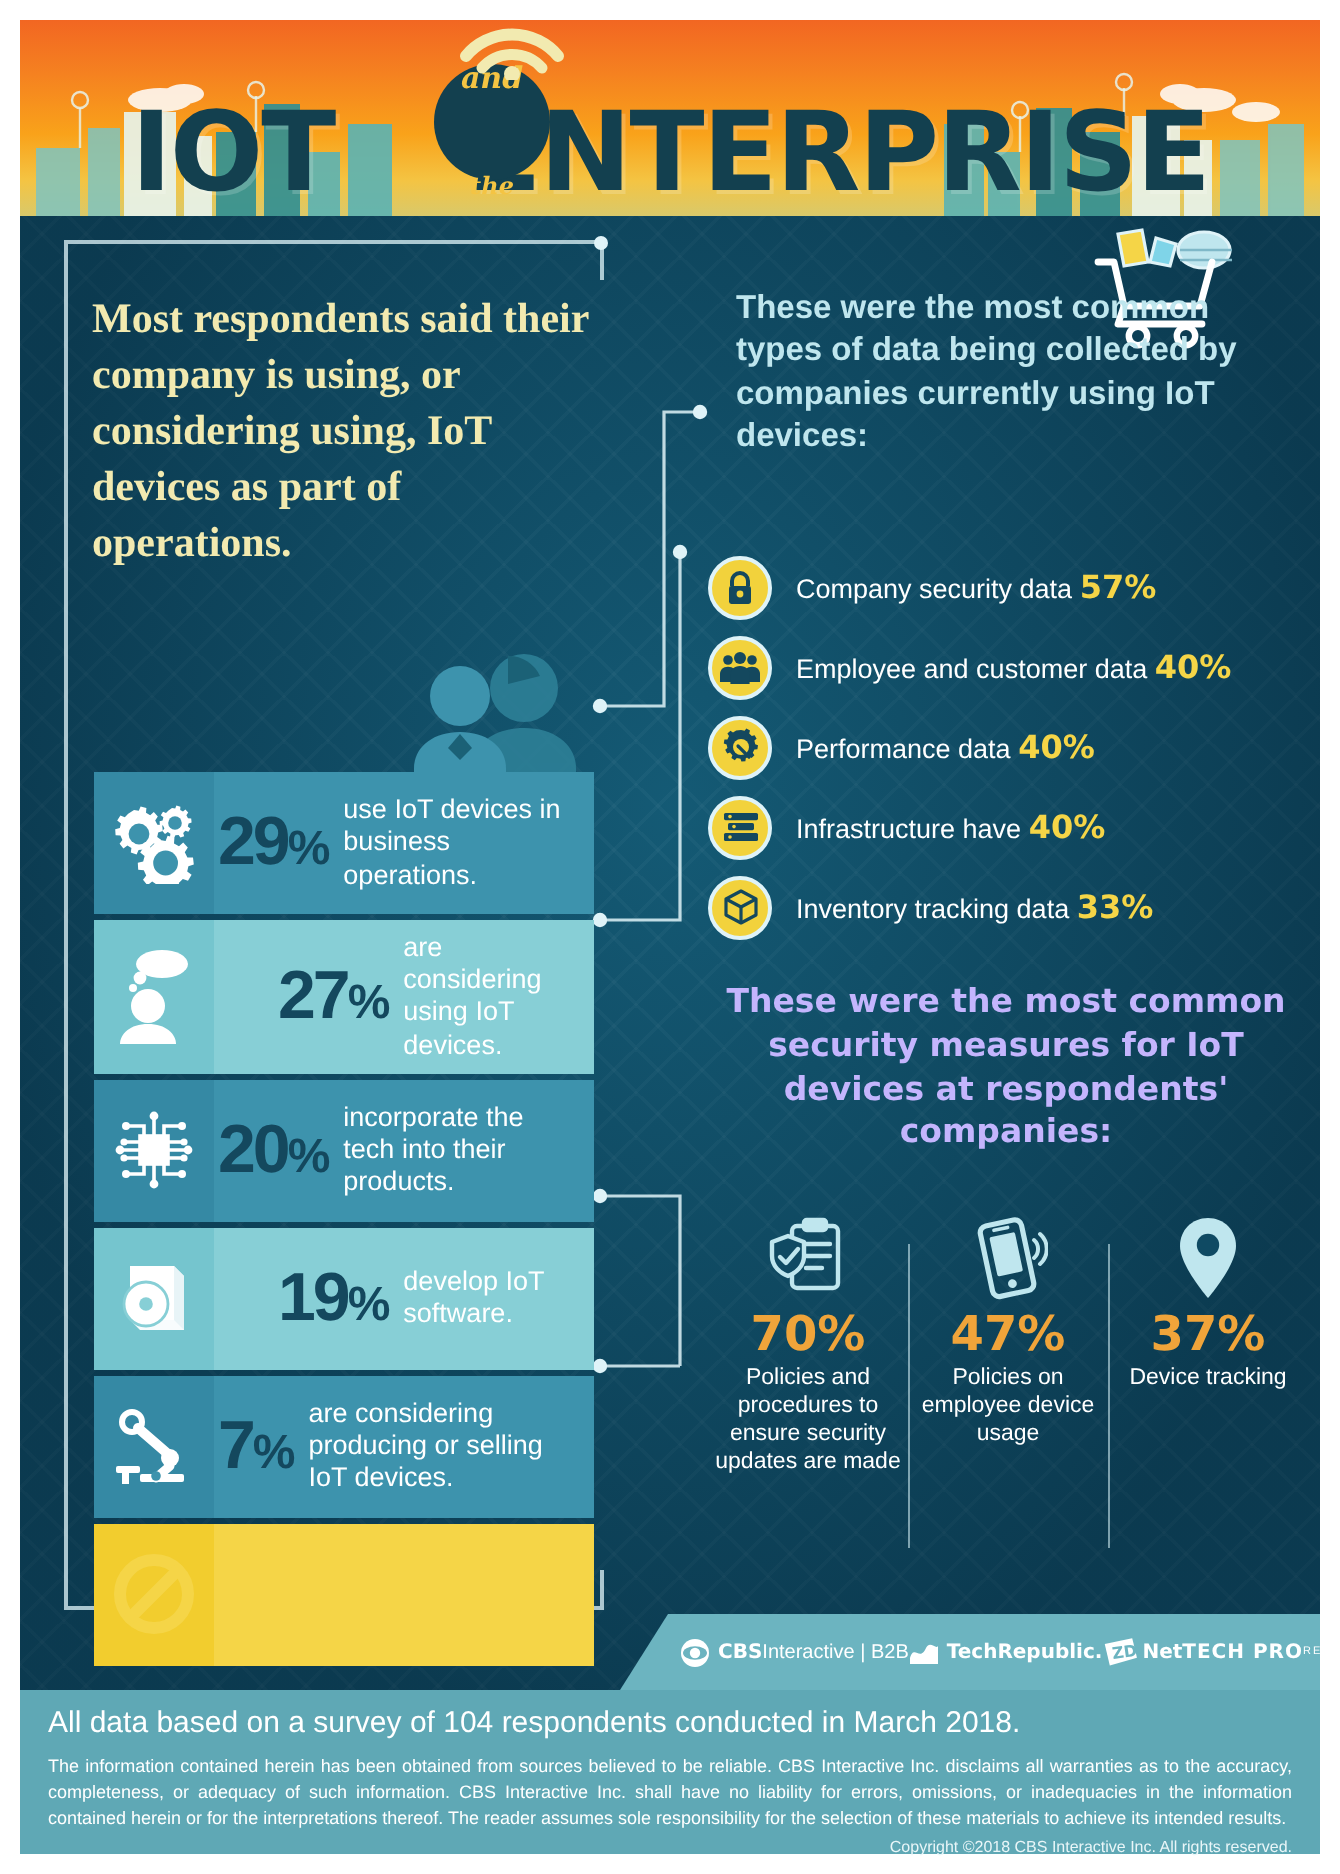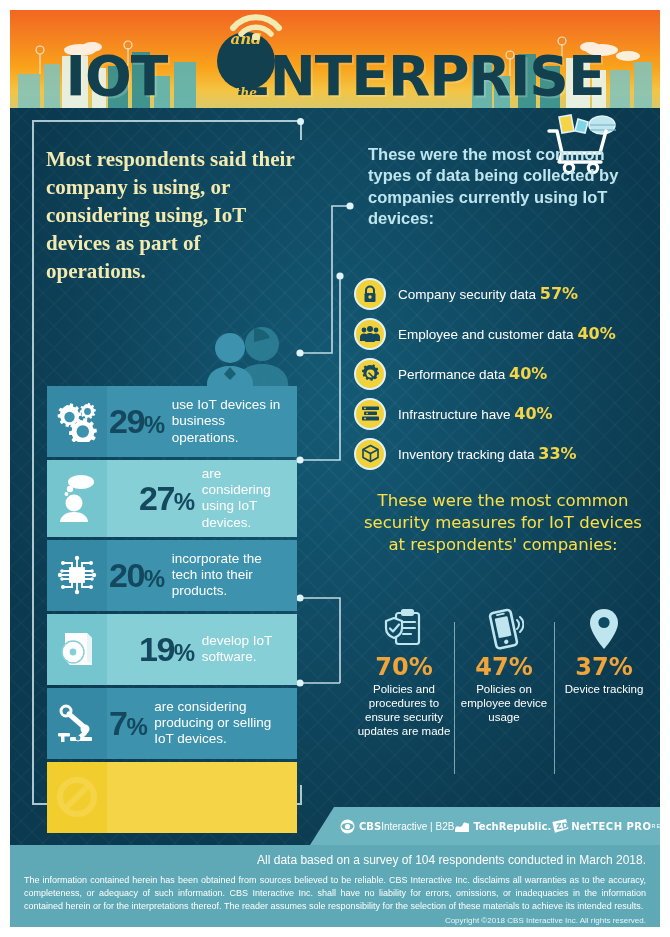--- a/index.html
+++ b/index.html
@@ -117,22 +117,22 @@
   .dbadge {
     width:32px; height:32px; border-radius:50%; flex:none;
     background:#f2d23c; border:2px solid #dff3f8;
     display:flex; align-items:center; justify-content:center; margin-right:12px;
   }
   .dtext { font-size:13.5px; color:#ffffff; white-space:nowrap; }
   .dtext b { font-family:"DejaVu Sans", sans-serif; color:#f5d547; font-size:16px; font-weight:bold; }
 
   .rhead2 {
     position:absolute; left:18px; top:382px; width:290px; text-align:center;
-    font-family:"DejaVu Sans", sans-serif; font-weight:normal;
-    font-size:16.5px; line-height:1.32; color:#fde047;
+    font-family:"DejaVu Sans", sans-serif; font-weight:bold;
+    font-size:16.5px; line-height:1.32; color:#c4b5fd;
   }
 
   .cols { position:absolute; left:14px; top:496px; width:300px; display:flex; }
   .col { flex:1; text-align:center; position:relative; padding:0 3px; }
   .col + .col::before {
     content:""; position:absolute; left:0; top:18px; width:1px; height:152px;
     background:rgba(220,245,252,0.55);
   }
   .col .cicon { height:46px; display:flex; align-items:flex-end; justify-content:center; margin-bottom:4px; }
   .col .cpct { font-family:"DejaVu Sans", sans-serif; font-weight:bold; font-size:24px; color:#f0a43a; line-height:1.1; }
@@ -149,21 +149,21 @@
   .logo { display:flex; align-items:center; color:#ffffff; white-space:nowrap; }
   .logo .lt { font-family:"DejaVu Sans", sans-serif; font-weight:bold; font-size:10px; letter-spacing:0; }
   .logo .lt2 { font-size:10px; font-weight:normal; }
   .logo .tiny { font-size:5.5px; letter-spacing:1px; display:block; text-align:center; }
 
   
   .footer {
     position:absolute; left:10px; top:845px; width:650px; height:82px;
     background:#5fa8b5; color:#ffffff; padding:8px 14px 6px 14px;
   }
-  .f1 { font-size:12px; margin-bottom:7px;text-align:right; }
+  .f1 { font-size:15px; margin-bottom:7px; }
   .f2 { font-size:9px; line-height:1.45; text-align:justify; }
   .f3 { font-size:8px; text-align:right; margin-top:3px; color:#e9f6f8; }
 
   svg { display:block; }
 </style>
 </head>
 <body>
 
 <div class="page">
 

